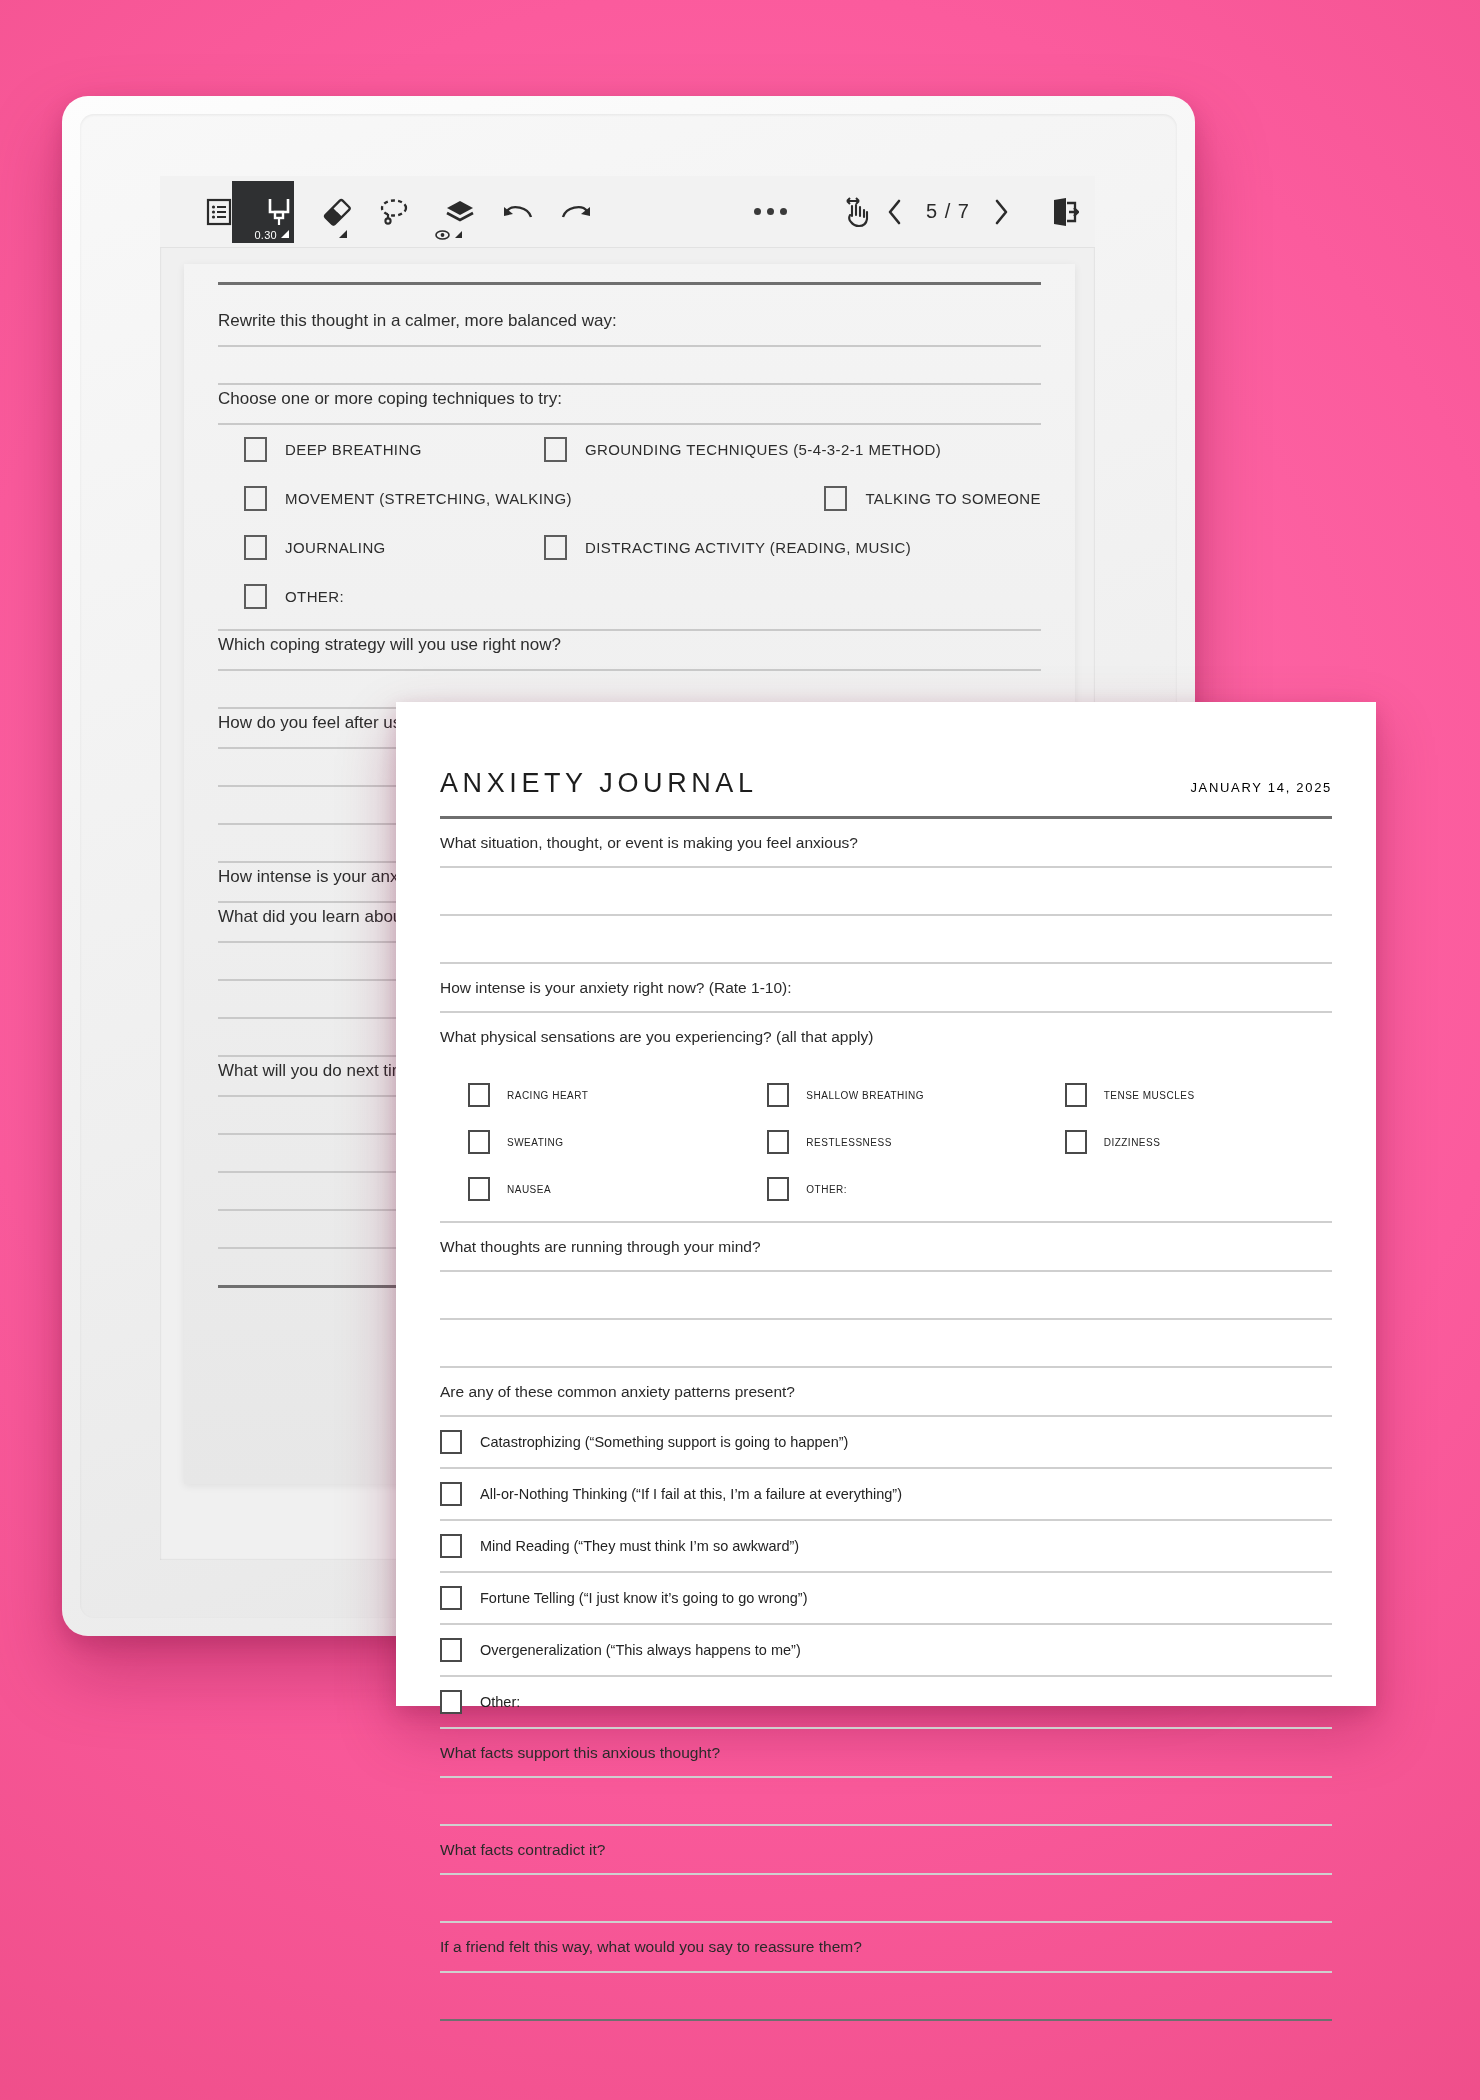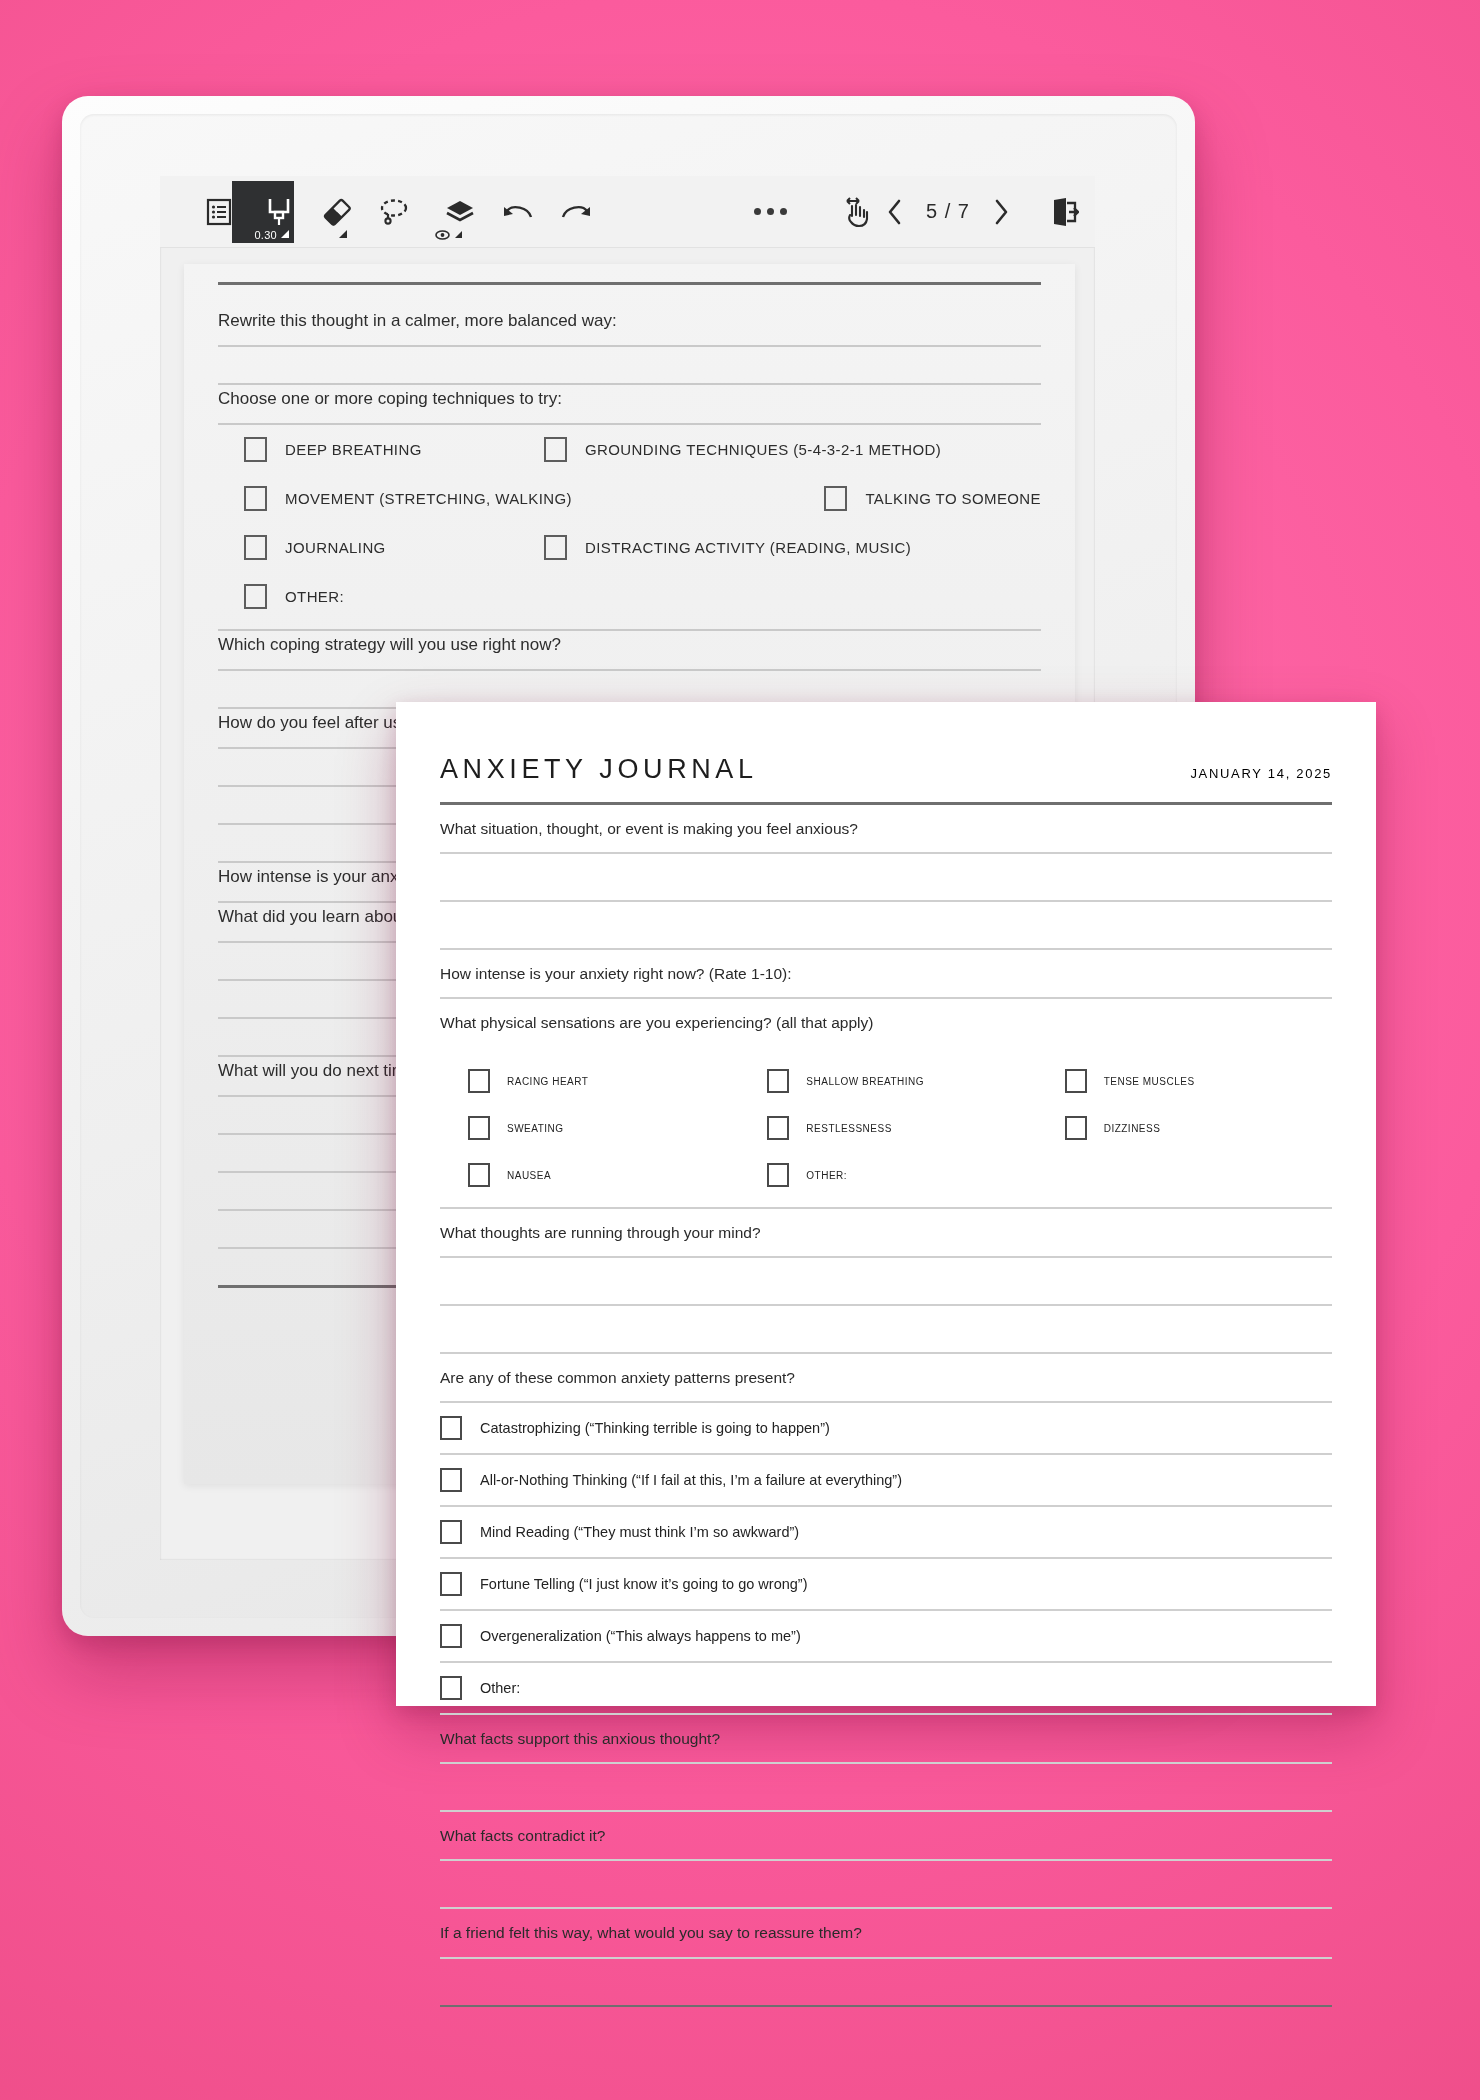--- a/index.html
+++ b/index.html
@@ -108,21 +108,21 @@
   .bg-cb-cell { display: flex; align-items: center; }
 
   
   .sheet {
     position: absolute;
     left: 396px; top: 702px;
     width: 980px; height: 1004px;
     background: #ffffff;
     box-shadow: 0 26px 54px rgba(120,10,55,.30), 0 6px 18px rgba(120,10,55,.18);
     color: #232323;
-    padding: 52px 44px 0 44px;
+    padding: 66px 44px 0 44px;
   }
   .sheet-head { display: flex; align-items: baseline; justify-content: space-between; }
   .sheet-title {
     font-size: 27px; letter-spacing: 4.6px; font-weight: 400; color: #1d1d1d;
   }
   .sheet-date { font-size: 13px; letter-spacing: 1.7px; color: #000000; }
   .rule-thick { height: 2.5px; background: #6f6f6f; margin-top: 17px; }
   .rule-thin  { height: 2px; background: #cfcfcf; }
   .q { font-size: 15.5px; line-height: 1.3; padding: 14px 0 13px; color: #2a2a2a; }
   .blank { height: 46px; }
@@ -444,21 +444,21 @@
   <div class="blank"></div>
   <div class="rule-thin"></div>
   <div class="blank"></div>
   <div class="rule-thin"></div>
 
   <div class="q">Are any of these common anxiety patterns present?</div>
   <div class="rule-thin"></div>
 
   <div class="pattern-row">
     <span class="cb"></span>
-    <span class="pattern-lbl">Catastrophizing (“Thinking terrible is going to happen”)</span>
+    <span class="pattern-lbl">Catastrophizing (“Something support is going to happen”)</span>
   </div>
   <div class="rule-thin"></div>
   <div class="pattern-row">
     <span class="cb"></span>
     <span class="pattern-lbl">All-or-Nothing Thinking (“If I fail at this, I’m a failure at everything”)</span>
   </div>
   <div class="rule-thin"></div>
   <div class="pattern-row">
     <span class="cb"></span>
     <span class="pattern-lbl">Mind Reading (“They must think I’m so awkward”)</span>

